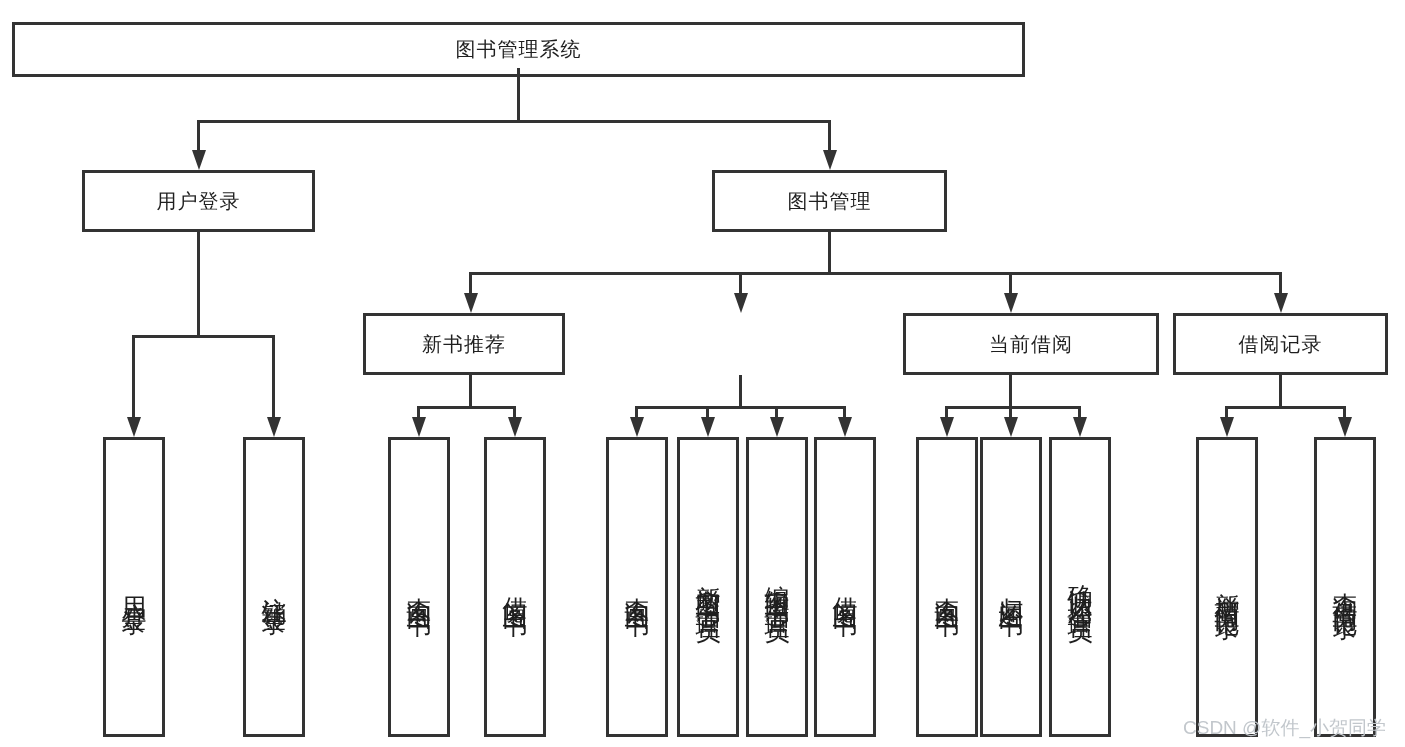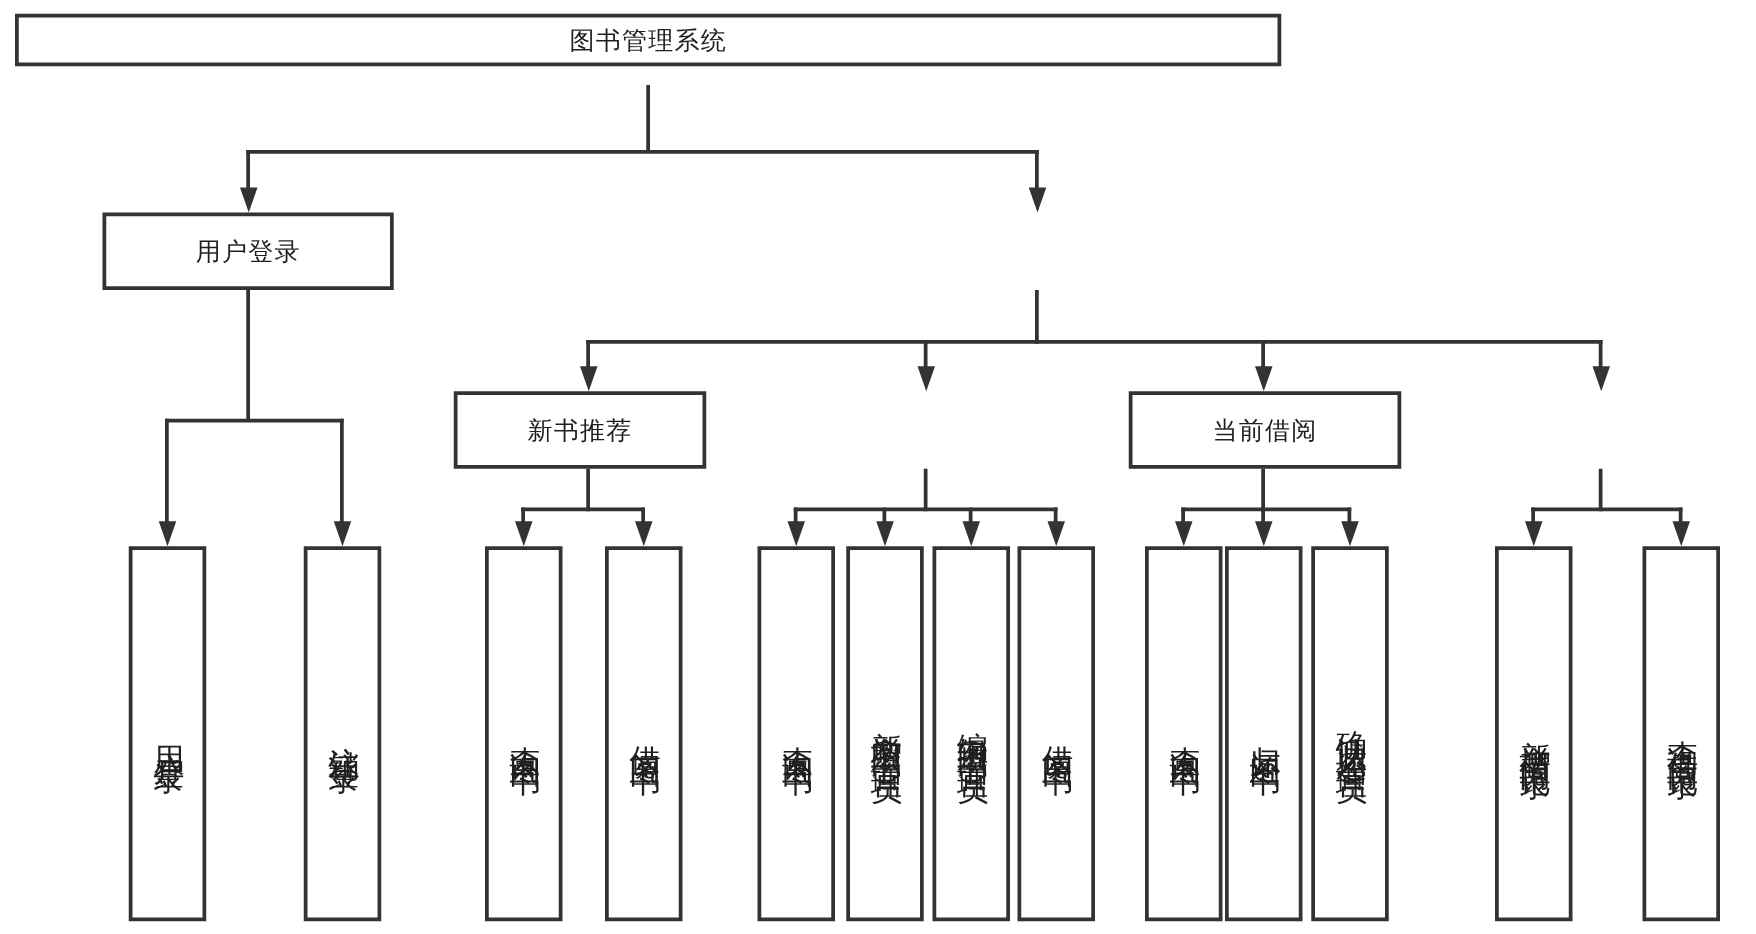--- a/index.html
+++ b/index.html
@@ -62,38 +62,44 @@
     color: var(--watermark, #c2c7cc);
     z-index: 10;
     white-space: nowrap;
   }
 </style>
 </head>
 <body>
 
 <div class="canvas">
 
-  <div class="hbox" style="left:12px;top:11px;width:1013px;height:42px">
+  <div class="hbox" style="left:12px;top:22px;width:1013px;height:55px">
     <span>图书管理系统</span>
   </div>
 
   <div class="hbox" style="left:82px;top:170px;width:233px;height:62px">
     <span>用户登录</span>
   </div>
 
+  <div class="hbox" style="left:712px;top:170px;width:235px;height:62px">
+    <span>图书管理</span>
+  </div>
 
   <div class="hbox" style="left:363px;top:313px;width:202px;height:62px">
     <span>新书推荐</span>
   </div>
 
 
-  <div class="hbox" style="left:903px;top:313px;width:218px;height:62px">
+  <div class="hbox" style="left:903px;top:313px;width:256px;height:62px">
     <span>当前借阅</span>
   </div>
 
+  <div class="hbox" style="left:1173px;top:313px;width:215px;height:62px">
+    <span>借阅记录</span>
+  </div>
 
   <div class="tallbox" style="left:103px">
     <span class="vlabel">用户登录</span>
   </div>
   <div class="tallbox" style="left:243px">
     <span class="vlabel">注销登录</span>
   </div>
 
   <div class="tallbox" style="left:388px">
     <span class="vlabel">查询图书</span>
@@ -184,14 +190,15 @@
   <div class="vl" style="left:1078px;top:406px;height:15px"></div>
   <div class="ah" style="left:1073px;top:417px"></div>
 
   <div class="vl" style="left:1279px;top:375px;height:34px"></div>
   <div class="hl" style="left:1225px;top:406px;width:121px"></div>
   <div class="vl" style="left:1225px;top:406px;height:15px"></div>
   <div class="ah" style="left:1220px;top:417px"></div>
   <div class="vl" style="left:1343px;top:406px;height:15px"></div>
   <div class="ah" style="left:1338px;top:417px"></div>
 
+  <div class="watermark">CSDN @软件_小贺同学</div>
 
 </div>
 
 </body></html>

